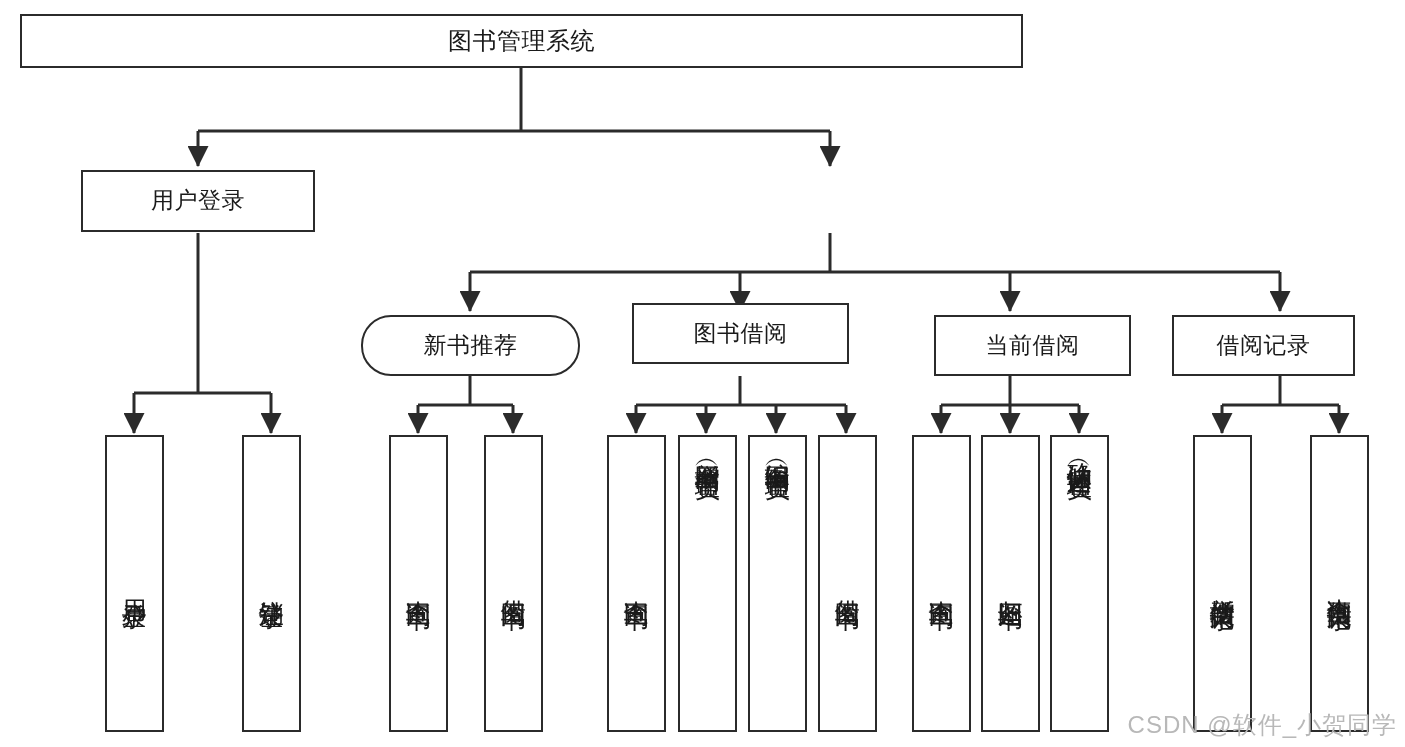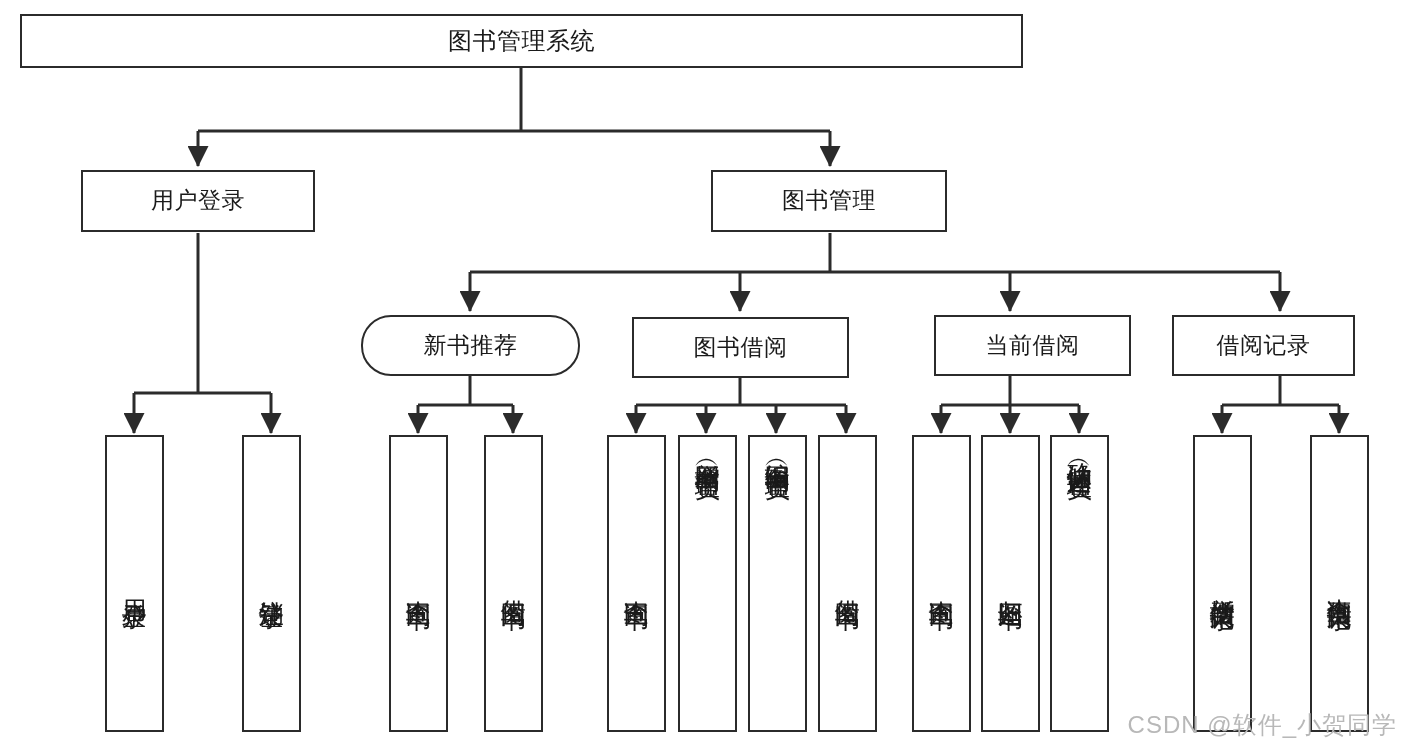--- a/index.html
+++ b/index.html
@@ -136,29 +136,26 @@
   </svg>
 
   <div class="node horiz root" style="left:20px; top:14px; width:1003px; height:54px;">
     <span class="node-label">图书管理系统</span>
   </div>
 
   <div class="node horiz" style="left:81px; top:170px; width:234px; height:62px;">
     <span class="node-label">用户登录</span>
   </div>
 
-  <div class="node horiz" style="left:711px; top:170px; width:236px; height:62px;">
-    <span class="node-label">图书管理</span>
-  </div>
 
   <div class="node horiz" style="left:361px; top:315px; width:219px; height:61px;border-radius:30px;">
     <span class="node-label">新书推荐</span>
   </div>
 
-  <div class="node horiz" style="left:632px; top:317px; width:217px; height:61px;">
+  <div class="node horiz" style="left:632px; top:303px; width:217px; height:61px;">
     <span class="node-label">图书借阅</span>
   </div>
 
   <div class="node horiz" style="left:934px; top:315px; width:197px; height:61px;">
     <span class="node-label">当前借阅</span>
   </div>
 
   <div class="node horiz" style="left:1172px; top:315px; width:183px; height:61px;">
     <span class="node-label">借阅记录</span>
   </div>

